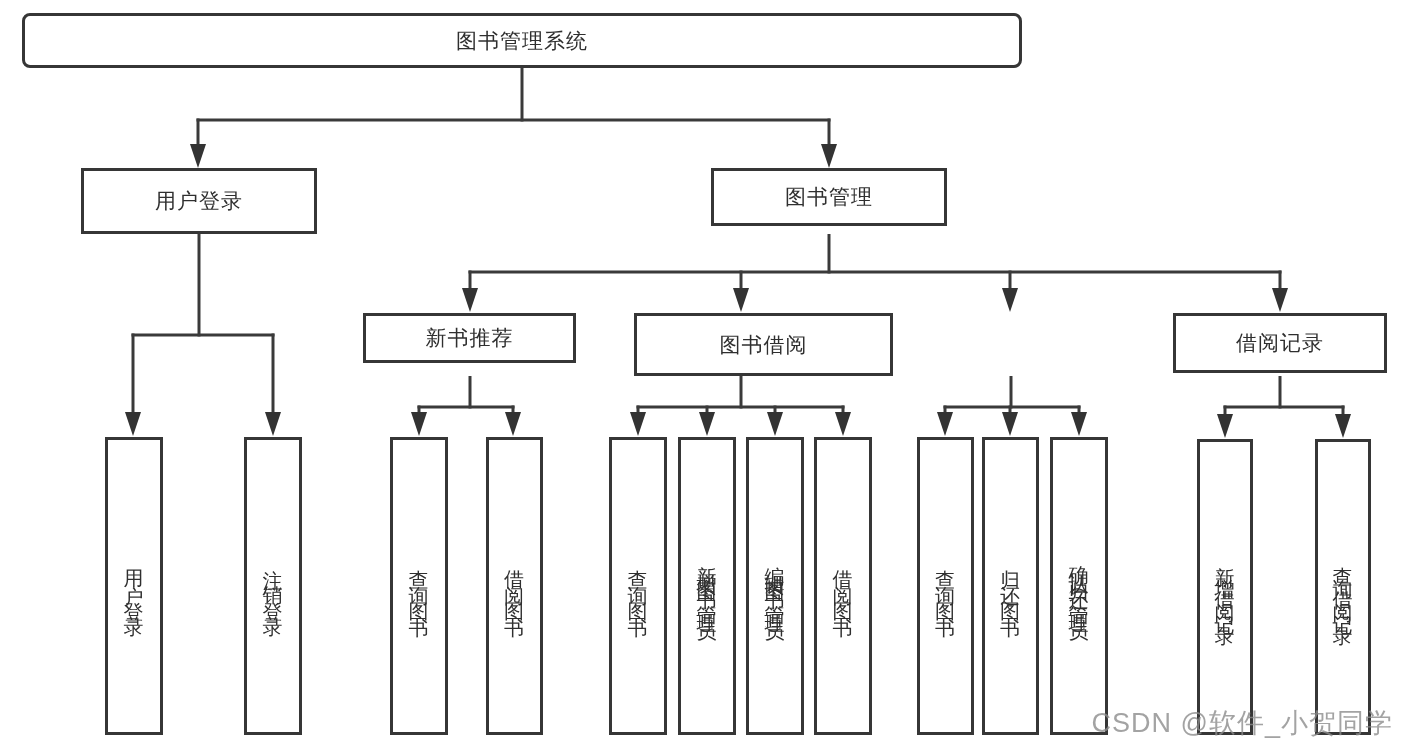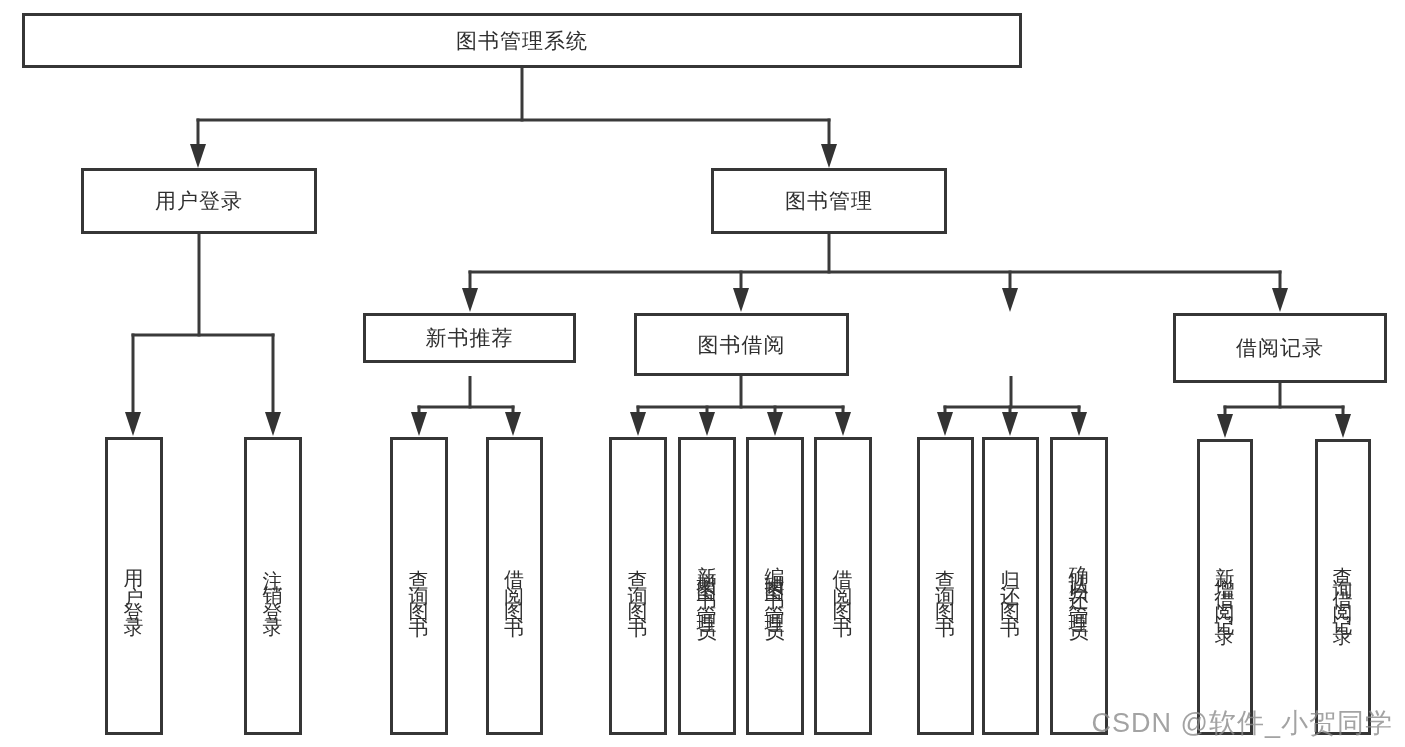--- a/index.html
+++ b/index.html
@@ -140,38 +140,38 @@
     <g>
       <line x1="1280" y1="376" x2="1280" y2="408.5"></line>
       <line x1="1223.5" y1="407" x2="1344.5" y2="407"></line>
       <line x1="1225" y1="405.5" x2="1225" y2="418"></line>
       <polygon points="1217,414 1233,414 1225,438"></polygon>
       <line x1="1343" y1="405.5" x2="1343" y2="418"></line>
       <polygon points="1335,414 1351,414 1343,438"></polygon>
     </g>
   </svg>
 
-  <div class="box" style="left:22px; top:13px; width:1000px; height:55px;">
+  <div class="box" style="left:22px; top:13px; width:1000px; height:55px;border-radius:8px;">
     <span>图书管理系统</span>
   </div>
 
   <div class="box" style="left:81px; top:168px; width:236px; height:66px;">
     <span>用户登录</span>
   </div>
-  <div class="box" style="left:711px; top:168px; width:236px; height:66px;">
+  <div class="box" style="left:711px; top:168px; width:236px; height:58px;">
     <span>图书管理</span>
   </div>
 
   <div class="box" style="left:363px; top:313px; width:213px; height:50px;">
     <span>新书推荐</span>
   </div>
-  <div class="box" style="left:634px; top:313px; width:215px; height:63px;">
+  <div class="box" style="left:634px; top:313px; width:259px; height:63px;">
     <span>图书借阅</span>
   </div>
-  <div class="box" style="left:1173px; top:313px; width:214px; height:70px;">
+  <div class="box" style="left:1173px; top:313px; width:214px; height:60px;">
     <span>借阅记录</span>
   </div>
 
   <div class="leaf sp-wide" style="left:105px; top:437px; width:58px; height:298px;">
     <span class="vtext">用户登录</span>
   </div>
   <div class="leaf sp-wide" style="left:244px; top:437px; width:58px; height:298px;">
     <span class="vtext">注销登录</span>
   </div>
 

